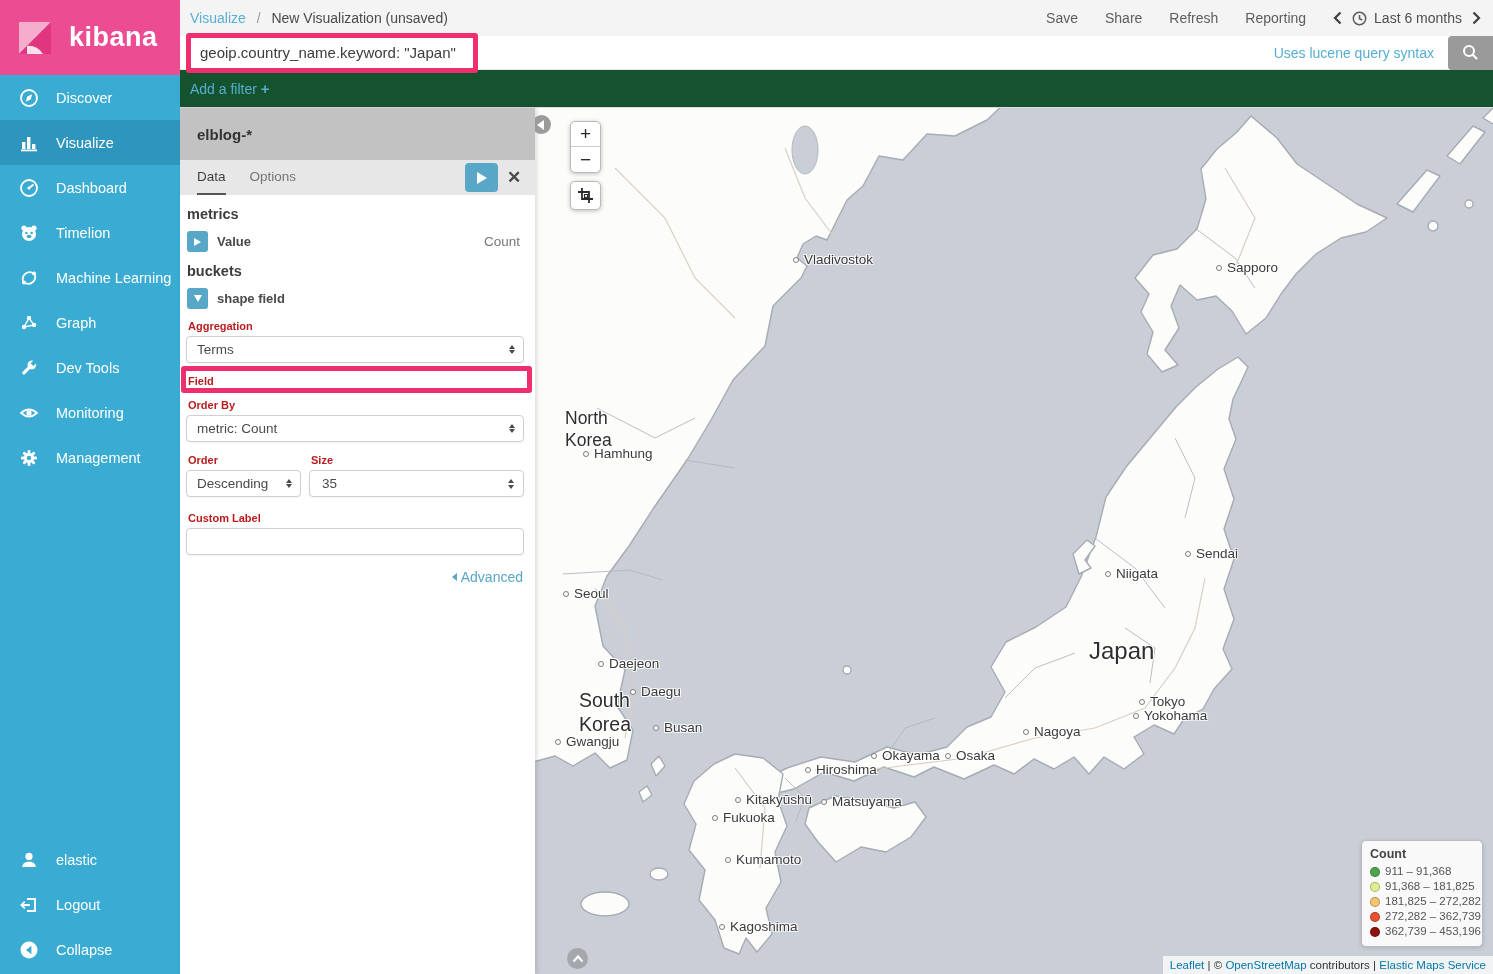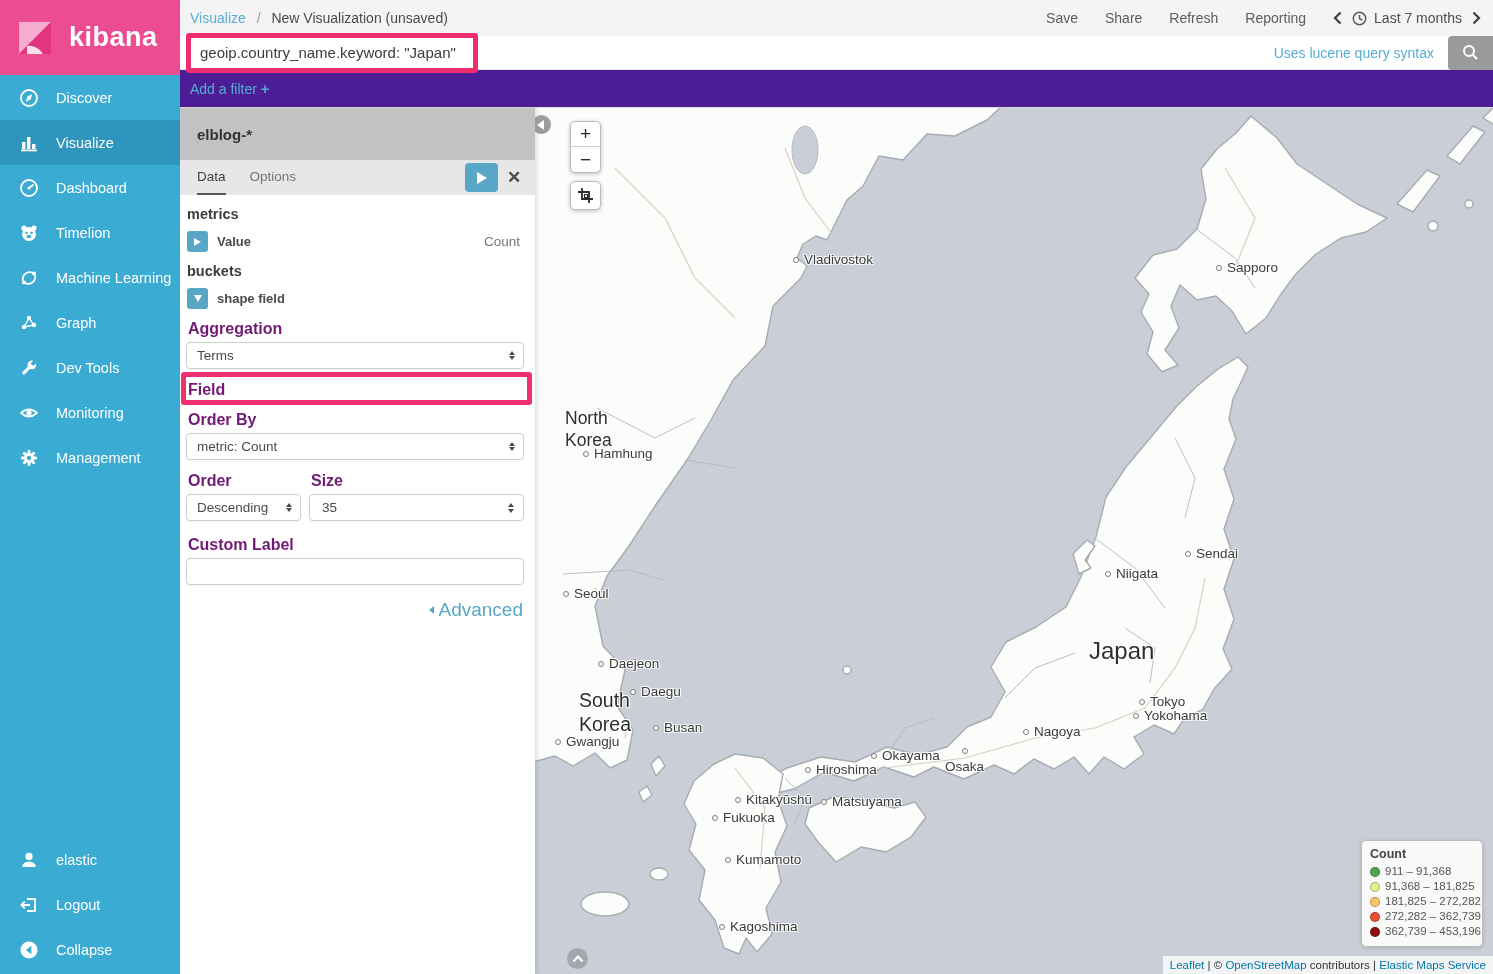--- a/index.html
+++ b/index.html
@@ -26,21 +26,21 @@
   .topnav-action { cursor:pointer; }
   .tp-group { display:flex; align-items:center; gap:10px; }
   .chev { cursor:pointer; display:flex; align-items:center; }
   .timepicker { display:flex; align-items:center; gap:7px; cursor:pointer; color:#4e4e4e; }
 
   .querybar { height:34px; background:#fff; display:flex; align-items:center; position:relative; border-bottom:1px solid #e4e4e4; }
   .query-input { flex:1; border:none; outline:none; font-size:15px; color:#3c3c3c; padding-left:20px; font-family:"Liberation Sans",sans-serif; background:transparent; }
   .lucene-hint { color:#55AED2; font-size:14px; margin-right:14px; cursor:pointer; white-space:nowrap; }
   .search-btn { width:45px; height:34px; background:#9A9A9A; border:none; border-radius:4px 0 0 4px; display:flex; align-items:center; justify-content:center; cursor:pointer; flex-shrink:0; }
 
-  .filterbar { height:38px; background:#4c1d95; display:flex; align-items:center; padding-left:10px; font-size:14px; border-bottom:1px solid #dcdcdc; }
+  .filterbar { height:38px; background:#14532d; display:flex; align-items:center; padding-left:10px; font-size:14px; border-bottom:1px solid #dcdcdc; }
   .add-filter { color:#55AED2; cursor:pointer; }
   .add-filter b { font-weight:bold; font-size:15px; }
 
   .content { flex:1; display:flex; min-height:0; }
 
   
   .config { width:355px; background:#fff; flex-shrink:0; display:flex; flex-direction:column; font-size:13px; position:relative; z-index:5; box-shadow:2px 0 4px rgba(0,0,0,.12); }
   .index-header { height:52px; background:#C2C2C2; color:#333; font-weight:bold; font-size:15px; display:flex; align-items:center; padding-left:17px; }
   .tabbar { height:35px; background:#E7E7E7; display:flex; align-items:stretch; padding-left:17px; }
   .tab { margin-right:24px; display:flex; align-items:center; font-size:13.5px; color:#767676; cursor:pointer; border-bottom:2px solid transparent; }
@@ -52,21 +52,21 @@
 
   .config-body { flex:1; padding:9px 11px 0 6px; overflow:hidden; }
   .section-title { font-size:14.5px; font-weight:bold; color:#3d3d3d; margin:2px 0 9px 1px; }
   .agg-row { display:flex; align-items:center; gap:9px; margin:0 0 11px 1px; }
   .toggle-sq { width:21px; height:21px; background:#58A7C6; border:none; border-radius:3px; cursor:pointer; display:flex; align-items:center; justify-content:center; }
   .tri-r { width:0; height:0; border-left:7px solid #fff; border-top:4.5px solid transparent; border-bottom:4.5px solid transparent; }
   .tri-d { width:0; height:0; border-top:7px solid #fff; border-left:4.5px solid transparent; border-right:4.5px solid transparent; }
   .agg-label { font-weight:bold; color:#4a4a4a; font-size:13px; }
   .agg-value { margin-left:auto; color:#767676; font-size:13.5px; padding-right:4px; }
 
-  .form-label { font-weight:bold; color:#701a75; font-size:16px; margin:0 0 4px 2px; }
+  .form-label { font-weight:bold; color:#b91c1c; font-size:11px; margin:0 0 4px 2px; }
   .select, .textbox { height:27px; background:#fff; border:1px solid #CFCFCF; border-radius:4px; display:flex; align-items:center; padding:0 8px 0 10px; font-size:13.5px; color:#4a4a4a; margin-bottom:12px; box-shadow:0 1px 2px rgba(0,0,0,.05); cursor:pointer; }
   .select .sel-text { flex:1; white-space:nowrap; overflow:hidden; }
   .updown { display:flex; flex-direction:column; align-items:center; line-height:5px; font-size:7px; color:#4a4a4a; gap:1px; }
   .caret-d { width:0; height:0; border-top:5px solid #3f3f3f; border-left:4px solid transparent; border-right:4px solid transparent; }
   .tri-u-s { width:0; height:0; border-bottom:4.5px solid #4a4a4a; border-left:3.5px solid transparent; border-right:3.5px solid transparent; }
   .tri-d-s { width:0; height:0; border-top:4.5px solid #4a4a4a; border-left:3.5px solid transparent; border-right:3.5px solid transparent; }
 
   .field-group { position:relative; margin-bottom:12px; }
   .field-group .select { margin-bottom:0; }
   .annotation { position:absolute; border:5px solid #EF2E6E; border-radius:3px; pointer-events:none; z-index:50; }
@@ -74,21 +74,21 @@
   .query-annotation { left:6px; top:-3px; width:292px; height:40px; }
 
   .two-col { display:flex; gap:8px; margin-bottom:3px; }
   .col-order { width:115px; }
   .col-size { flex:1; }
   .spin-input { height:27px; width:100%; background:#fff; border:1px solid #CFCFCF; border-radius:4px; display:flex; align-items:center; padding:0 6px 0 2px; margin-bottom:12px; box-shadow:0 1px 2px rgba(0,0,0,.05); }
   .spin-input input { border:none; outline:none; flex:1; font-size:13.5px; color:#4a4a4a; padding-left:10px; width:50px; font-family:"Liberation Sans",sans-serif; }
   .spinner { display:flex; flex-direction:column; gap:2px; cursor:pointer; padding:2px 3px; }
   .custom-input { width:100%; height:27px; border:1px solid #CFCFCF; border-radius:4px; margin-bottom:12px; box-shadow:0 1px 2px rgba(0,0,0,.05); outline:none; padding:0 8px; font-size:13.5px; }
   .advanced-row { display:flex; justify-content:flex-end; padding-right:1px; margin-top:2px; }
-  .advanced-link { color:#58A7C6; font-size:19px; cursor:pointer; display:flex; align-items:center; gap:4px; }
+  .advanced-link { color:#58A7C6; font-size:14px; cursor:pointer; display:flex; align-items:center; gap:4px; }
   .tri-l-blue { width:0; height:0; border-right:5px solid #58A7C6; border-top:4px solid transparent; border-bottom:4px solid transparent; }
 
   
   .map { flex:1; position:relative; background:#C9CED7; overflow:hidden; cursor:grab; }
   .map svg.basemap { position:absolute; left:0; top:0; }
   .panel-collapse { position:absolute; left:-3px; top:7px; width:19px; height:19px; border-radius:50%; background:#9B9B9B; display:flex; align-items:center; justify-content:center; cursor:pointer; z-index:20; }
   .tri-l-w { width:0; height:0; border-right:7px solid #fff; border-top:5px solid transparent; border-bottom:5px solid transparent; margin-right:2px; }
 
   .zoom-ctl { position:absolute; left:35px; top:13px; width:31px; background:#fff; border-radius:5px; border:1px solid #bbb; box-shadow:0 1px 4px rgba(0,0,0,.25); z-index:20; }
   .zoom-btn { height:25px; display:flex; align-items:center; justify-content:center; font-size:19px; color:#2b2b2b; cursor:pointer; }
@@ -278,21 +278,21 @@
           <span class="chev">
             <svg width="9" height="14" viewBox="0 0 9 14">
                 <polyline points="7.5,1.5 2,7 7.5,12.5" fill="none" stroke="#3f3f3f" stroke-width="2.2"></polyline>
               </svg>
           </span>
           <span class="timepicker">
             <svg width="15" height="15" viewBox="0 0 15 15">
                 <circle cx="7.5" cy="7.5" r="6.2" fill="none" stroke="#5d5d5d" stroke-width="1.5"></circle>
                 <path d="M7.5 4 V7.7 L10.3 9" fill="none" stroke="#5d5d5d" stroke-width="1.5"></path>
               </svg>
-            <span>Last 7 months</span>
+            <span>Last 6 months</span>
           </span>
           <span class="chev">
             <svg width="9" height="14" viewBox="0 0 9 14">
                 <polyline points="1.5,1.5 7,7 1.5,12.5" fill="none" stroke="#3f3f3f" stroke-width="2.2"></polyline>
               </svg>
           </span>
         </span>
       </div>
     </div>
 
@@ -531,21 +531,21 @@
             <span>Yokohama</span>
           </div>
         <div class="city" style="left:488px; top:616px;">
             <span class="dot"></span>
             <span>Nagoya</span>
           </div>
         <div class="city" style="left:336px; top:640px;">
             <span class="dot"></span>
             <span>Okayama</span>
           </div>
-        <div class="city" style="left:410px; top:640px;flex-direction:column;">
+        <div class="city" style="left:410px; top:640px;">
             <span class="dot"></span>
             <span>Osaka</span>
           </div>
         <div class="city" style="left:270px; top:654px;">
             <span class="dot"></span>
             <span>Hiroshima</span>
           </div>
         <div class="city" style="left:200px; top:684px;">
             <span class="dot"></span>
             <span>Kitakyūshū</span>

